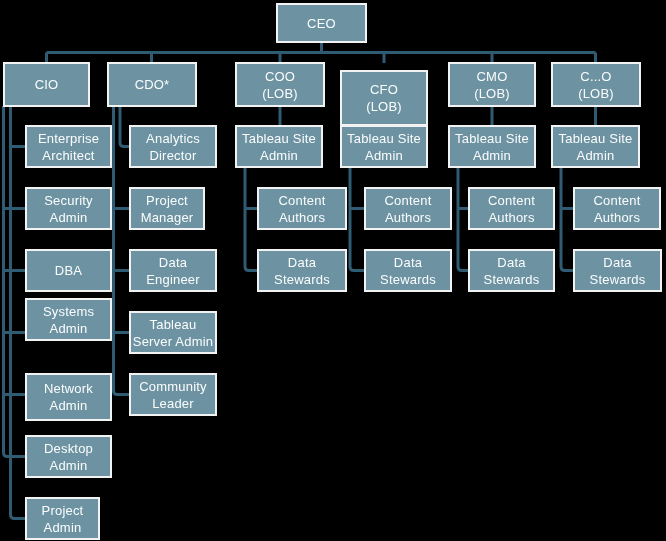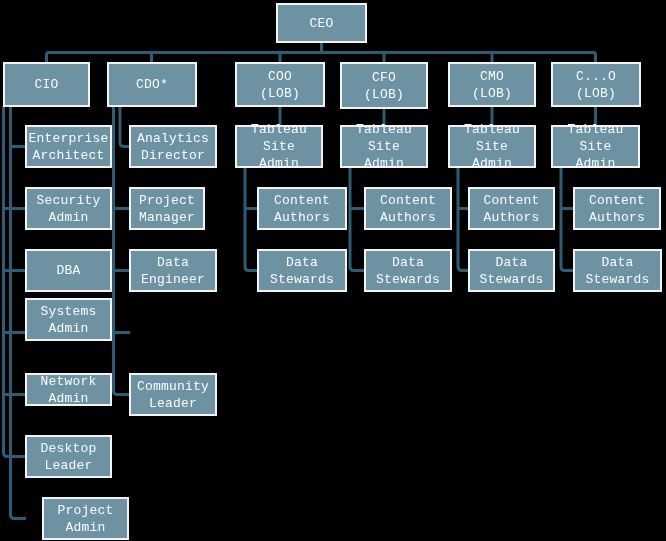--- a/index.html
+++ b/index.html
@@ -5,21 +5,21 @@
   :root{
     --background:#000000;
     --box-fill:#6d93a3;
     --box-border:#f2f2f2;
     --connector:#2f5c72;
     --text-color:#fbfdfd;
   }
   html,body{margin:0;padding:0;background:var(--background);}
   #stage{
     position:relative;width:666px;height:541px;background:var(--background);
-    font-family:Liberation Mono, monospace;overflow:hidden;
+    font-family:Liberation Sans, sans-serif;overflow:hidden;
   }
   #wires{position:absolute;left:0;top:0;width:666px;height:541px;}
   #wires path{stroke:var(--connector);stroke-width:3;fill:none;stroke-linejoin:round;}
   .box{
     position:absolute;box-sizing:border-box;
     background:var(--box-fill);
     border:2px solid var(--box-border);
     color:var(--text-color);
     display:flex;align-items:center;justify-content:center;
     text-align:center;white-space:pre-line;
@@ -43,45 +43,47 @@
     <path d="M458 166 V266.5 Q458 270.5 462 270.5 H469 M458 208.5 H469"></path>
     <path d="M561 166 V266.5 Q561 270.5 565 270.5 H574 M561 208.5 H574"></path>
   </svg>
 
   <div class="box" style="left:276px;top:3px;width:91px;height:40px">CEO</div>
 
   <div class="box" style="left:107px;top:62px;width:90px;height:45px">CDO*</div>
   <div class="box" style="left:3px;top:62px;width:87px;height:45px">CIO</div>
   <div class="box" style="left:235px;top:62px;width:90px;height:45px">COO
 (LOB)</div>
-  <div class="box" style="left:340px;top:62px;width:88px;height:47px">CFO
+  <div class="box" style="left:340px;top:70px;width:88px;height:56px">CFO
 (LOB)</div>
   <div class="box" style="left:448px;top:62px;width:88px;height:45px">CMO
 (LOB)</div>
   <div class="box" style="left:551px;top:62px;width:90px;height:45px">C...O
 (LOB)</div>
 
   <div class="box" style="left:25px;top:125px;width:87px;height:43px">Enterprise
 Architect</div>
   <div class="box" style="left:25px;top:187px;width:87px;height:43px">Security
 Admin</div>
   <div class="box" style="left:25px;top:249px;width:87px;height:43px">DBA</div>
   <div class="box" style="left:25px;top:298px;width:87px;height:43px">Systems
 Admin</div>
-  <div class="box" style="left:25px;top:373px;width:87px;height:33px">Network
+  <div class="box" style="left:25px;top:373px;width:87px;height:48px">Network
 Admin</div>
   <div class="box" style="left:25px;top:435px;width:87px;height:43px">Desktop
-Leader</div>
-  <div class="box" style="left:42px;top:497px;width:87px;height:43px">Project Admin</div>
+Admin</div>
+  <div class="box" style="left:25px;top:497px;width:75px;height:43px">Project Admin</div>
 
   <div class="box" style="left:129px;top:125px;width:88px;height:43px">Analytics
 Director</div>
   <div class="box" style="left:129px;top:187px;width:76px;height:43px">Project
 Manager</div>
   <div class="box" style="left:129px;top:249px;width:88px;height:43px">Data Engineer</div>
+  <div class="box" style="left:129px;top:311px;width:88px;height:43px">Tableau
+Server Admin</div>
   <div class="box" style="left:129px;top:373px;width:88px;height:43px">Community
 Leader</div>
 
   <div class="box" style="left:235px;top:125px;width:88px;height:43px">Tableau Site
 Admin</div>
   <div class="box" style="left:257px;top:187px;width:90px;height:43px">Content
 Authors</div>
   <div class="box" style="left:257px;top:249px;width:90px;height:43px">Data Stewards</div>
 
   <div class="box" style="left:340px;top:125px;width:88px;height:43px">Tableau Site

